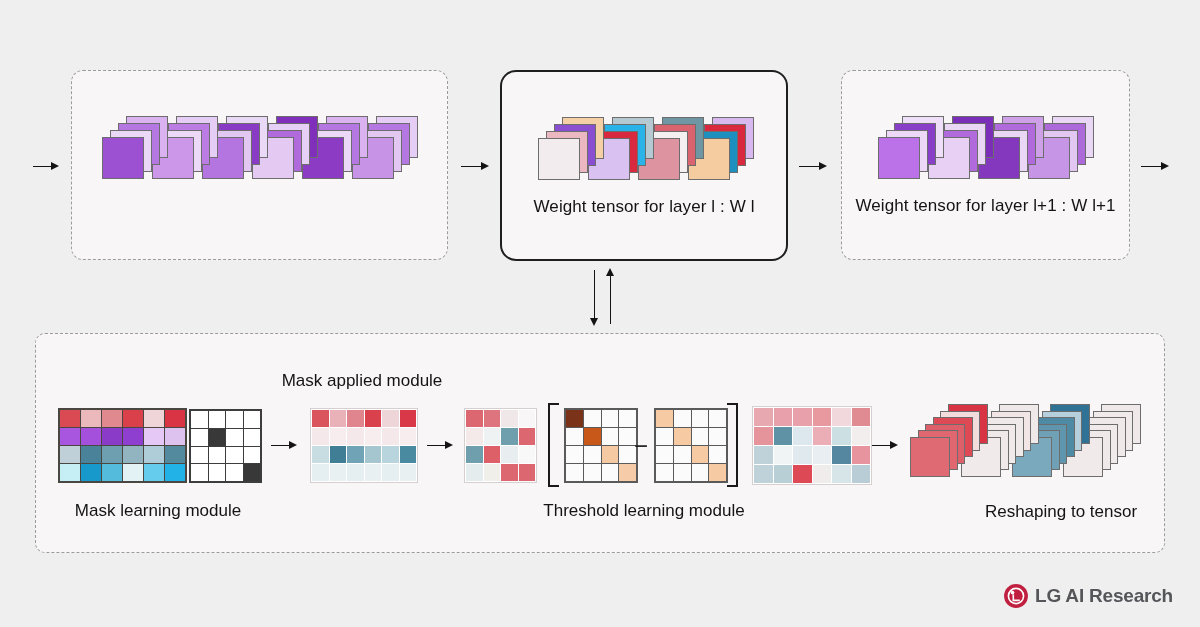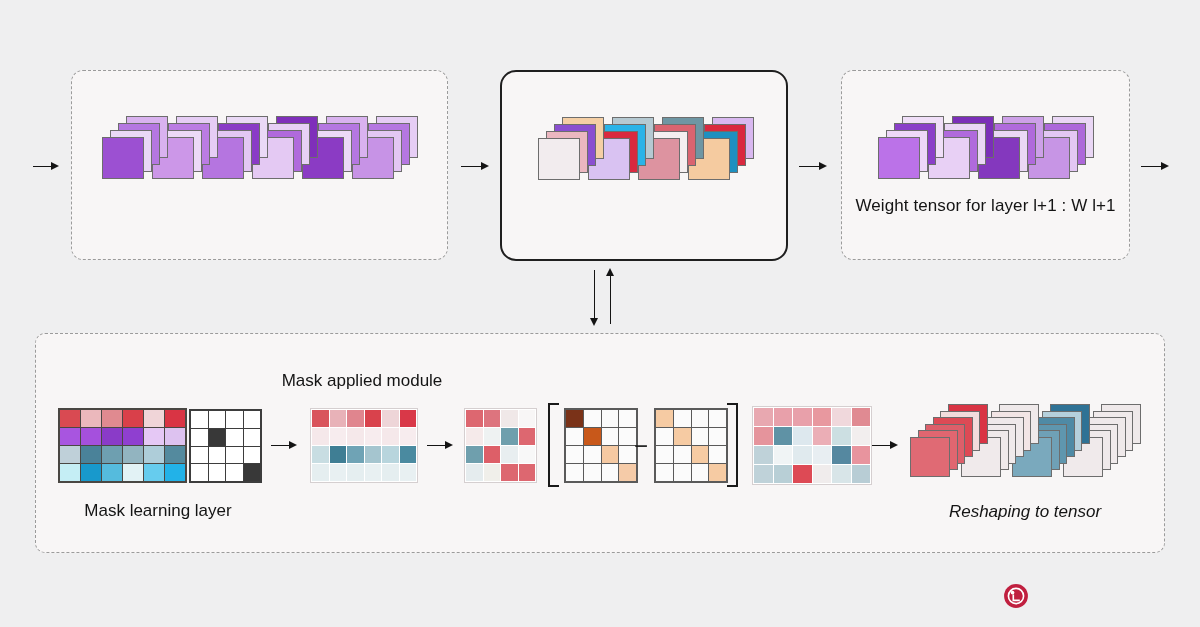--- a/index.html
+++ b/index.html
@@ -105,20 +105,21 @@
           <div class="tsq" style="width: 42px; height: 42px; left: 8px; top: 14px; background: rgb(244, 239, 240);"></div>
           <div class="tsq" style="width: 42px; height: 42px; left: 0px; top: 21px; background: rgb(221, 147, 160);"></div>
         </div>
         <div class="tgroup" style="left: 150px; z-index: 97;">
           <div class="tsq" style="width: 42px; height: 42px; left: 24px; top: 0px; background: rgb(217, 184, 240);"></div>
           <div class="tsq" style="width: 42px; height: 42px; left: 16px; top: 7px; background: rgb(217, 41, 63);"></div>
           <div class="tsq" style="width: 42px; height: 42px; left: 8px; top: 14px; background: rgb(30, 144, 192);"></div>
           <div class="tsq" style="width: 42px; height: 42px; left: 0px; top: 21px; background: rgb(245, 203, 160);"></div>
         </div>
       </div>
+    <div class="box-label">Weight tensor for layer l : W l</div>
   </div>
 
   <div class="box dashed" style="left:841px;top:70px;width:289px;height:190px;padding-left:36px;">
     <div class="tensor-row" style="left:36px;top:45px;width:216px;height:63px;">
         <div class="tgroup" style="left: 0px; z-index: 100;">
           <div class="tsq" style="width: 42px; height: 42px; left: 24px; top: 0px; background: rgb(240, 223, 248);"></div>
           <div class="tsq" style="width: 42px; height: 42px; left: 16px; top: 7px; background: rgb(138, 63, 200);"></div>
           <div class="tsq" style="width: 42px; height: 42px; left: 8px; top: 14px; background: rgb(238, 216, 248);"></div>
           <div class="tsq" style="width: 42px; height: 42px; left: 0px; top: 21px; background: rgb(187, 114, 232);"></div>
         </div>
@@ -186,21 +187,21 @@
       <div style="background: rgb(255, 255, 255);"></div>
       <div style="background: rgb(255, 255, 255);"></div>
       <div style="background: rgb(255, 255, 255);"></div>
       <div style="background: rgb(255, 255, 255);"></div>
       <div style="background: rgb(255, 255, 255);"></div>
       <div style="background: rgb(255, 255, 255);"></div>
       <div style="background: rgb(255, 255, 255);"></div>
       <div style="background: rgb(255, 255, 255);"></div>
       <div style="background: rgb(56, 56, 56);"></div>
     </div>
-  <div class="panel-label" style="left:48px;top:501px;width:220px;">Mask learning layer</div>
+  <div class="panel-label" style="left:48px;top:501px;width:220px;">Mask learning module</div>
 
   <div class="h-arrow" style="left:271px;top:445px;width:24px;"></div>
 
   <div class="panel-label" style="left:262px;top:371px;width:200px;">Mask applied module</div>
   <div class="matrix" style="left: 310px; top: 408px; display: grid; grid-template-columns: repeat(6, 16.5px); grid-auto-rows: 17px; gap: 1px; padding: 1px; background: rgb(255, 255, 255); border: 1px solid rgb(213, 207, 208);">
       <div style="background: rgb(217, 84, 92);"></div>
       <div style="background: rgb(232, 178, 184);"></div>
       <div style="background: rgb(224, 133, 142);"></div>
       <div style="background: rgb(217, 66, 76);"></div>
       <div style="background: rgb(238, 213, 216);"></div>
@@ -277,20 +278,21 @@
       <div style="background: rgb(251, 251, 251);"></div>
       <div style="background: rgb(251, 251, 251);"></div>
       <div style="background: rgb(246, 203, 163);"></div>
       <div style="background: rgb(251, 251, 251);"></div>
       <div style="background: rgb(251, 251, 251);"></div>
       <div style="background: rgb(251, 251, 251);"></div>
       <div style="background: rgb(251, 251, 251);"></div>
       <div style="background: rgb(246, 203, 163);"></div>
     </div>
   <div class="bracket close" style="left:727px;top:403px;"></div>
+  <div class="panel-label" style="left:519px;top:501px;width:250px;">Threshold learning module</div>
 
   <div class="matrix" style="left: 752px; top: 406px; display: grid; grid-template-columns: repeat(6, 18.5px); grid-auto-rows: 18px; gap: 1px; padding: 1px; background: rgb(255, 255, 255); border: 1px solid rgb(213, 207, 208);">
       <div style="background: rgb(232, 168, 176);"></div>
       <div style="background: rgb(232, 160, 170);"></div>
       <div style="background: rgb(232, 160, 170);"></div>
       <div style="background: rgb(232, 152, 159);"></div>
       <div style="background: rgb(240, 216, 220);"></div>
       <div style="background: rgb(224, 138, 146);"></div>
       <div style="background: rgb(229, 148, 156);"></div>
       <div style="background: rgb(95, 146, 165);"></div>
@@ -341,24 +343,25 @@
       </div>
       <div class="tgroup" style="left: 153px; z-index: 97;">
         <div class="tsq" style="width: 40px; height: 40px; left: 37.5px; top: 0px; background: rgb(239, 233, 234);"></div>
         <div class="tsq" style="width: 40px; height: 40px; left: 30px; top: 6.5px; background: rgb(240, 234, 235);"></div>
         <div class="tsq" style="width: 40px; height: 40px; left: 22.5px; top: 13px; background: rgb(239, 233, 234);"></div>
         <div class="tsq" style="width: 40px; height: 40px; left: 15px; top: 19.5px; background: rgb(240, 234, 235);"></div>
         <div class="tsq" style="width: 40px; height: 40px; left: 7.5px; top: 26px; background: rgb(239, 233, 234);"></div>
         <div class="tsq" style="width: 40px; height: 40px; left: 0px; top: 32.5px; background: rgb(240, 234, 235);"></div>
       </div>
     </div>
-  <div class="panel-label" style="left:915px;top:502px;width:220px;font-style:italic;">Reshaping to tensor</div>
+  <div class="panel-label" style="left:951px;top:502px;width:220px;">Reshaping to tensor</div>
 
   <div class="logo" style="left:1003px;top:583px;">
     <svg width="26" height="26" viewBox="0 0 24 24">
       <circle cx="12" cy="12" r="11" fill="#c01f3f"></circle>
       <circle cx="12" cy="12" r="7" fill="none" stroke="#ffffff" stroke-width="1.5"></circle>
       <circle cx="8.8" cy="8.8" r="1.7" fill="#ffffff"></circle>
       <path d="M9.5 10.5 V16 H15.5" fill="none" stroke="#ffffff" stroke-width="1.5"></path>
     </svg>
+    <span class="logo-text">LG AI Research</span>
   </div>
 
 </div>
 
 </body></html>

